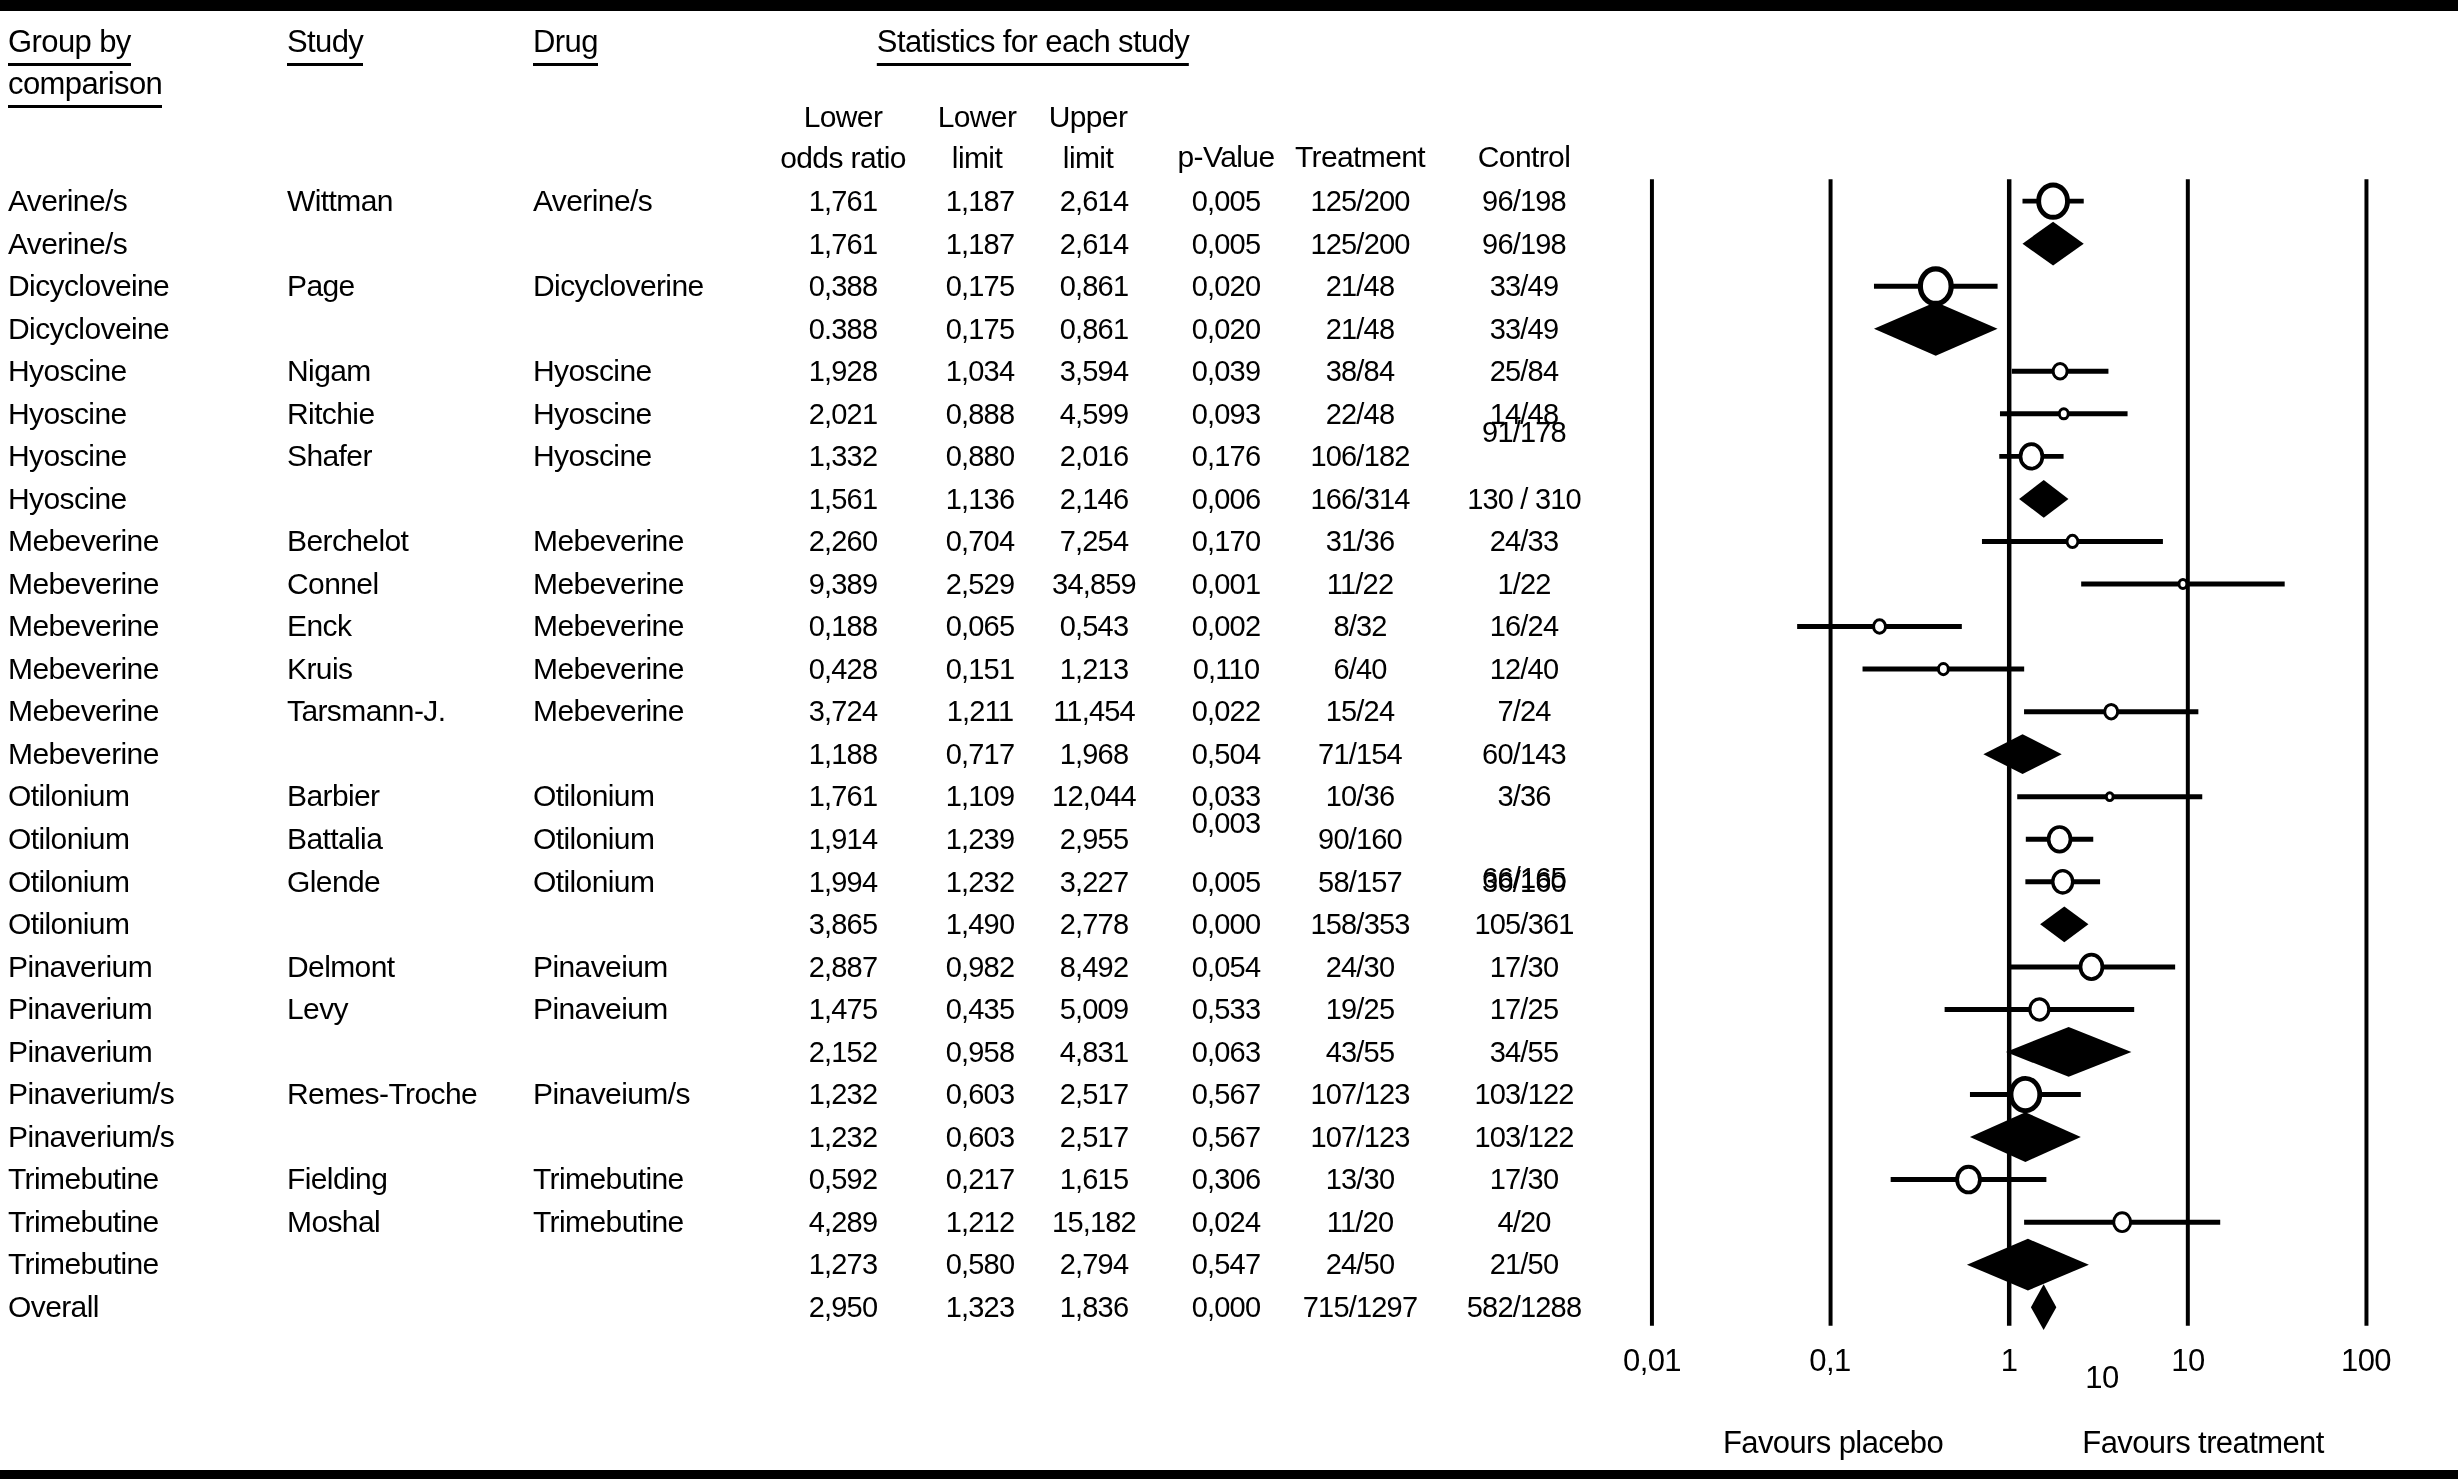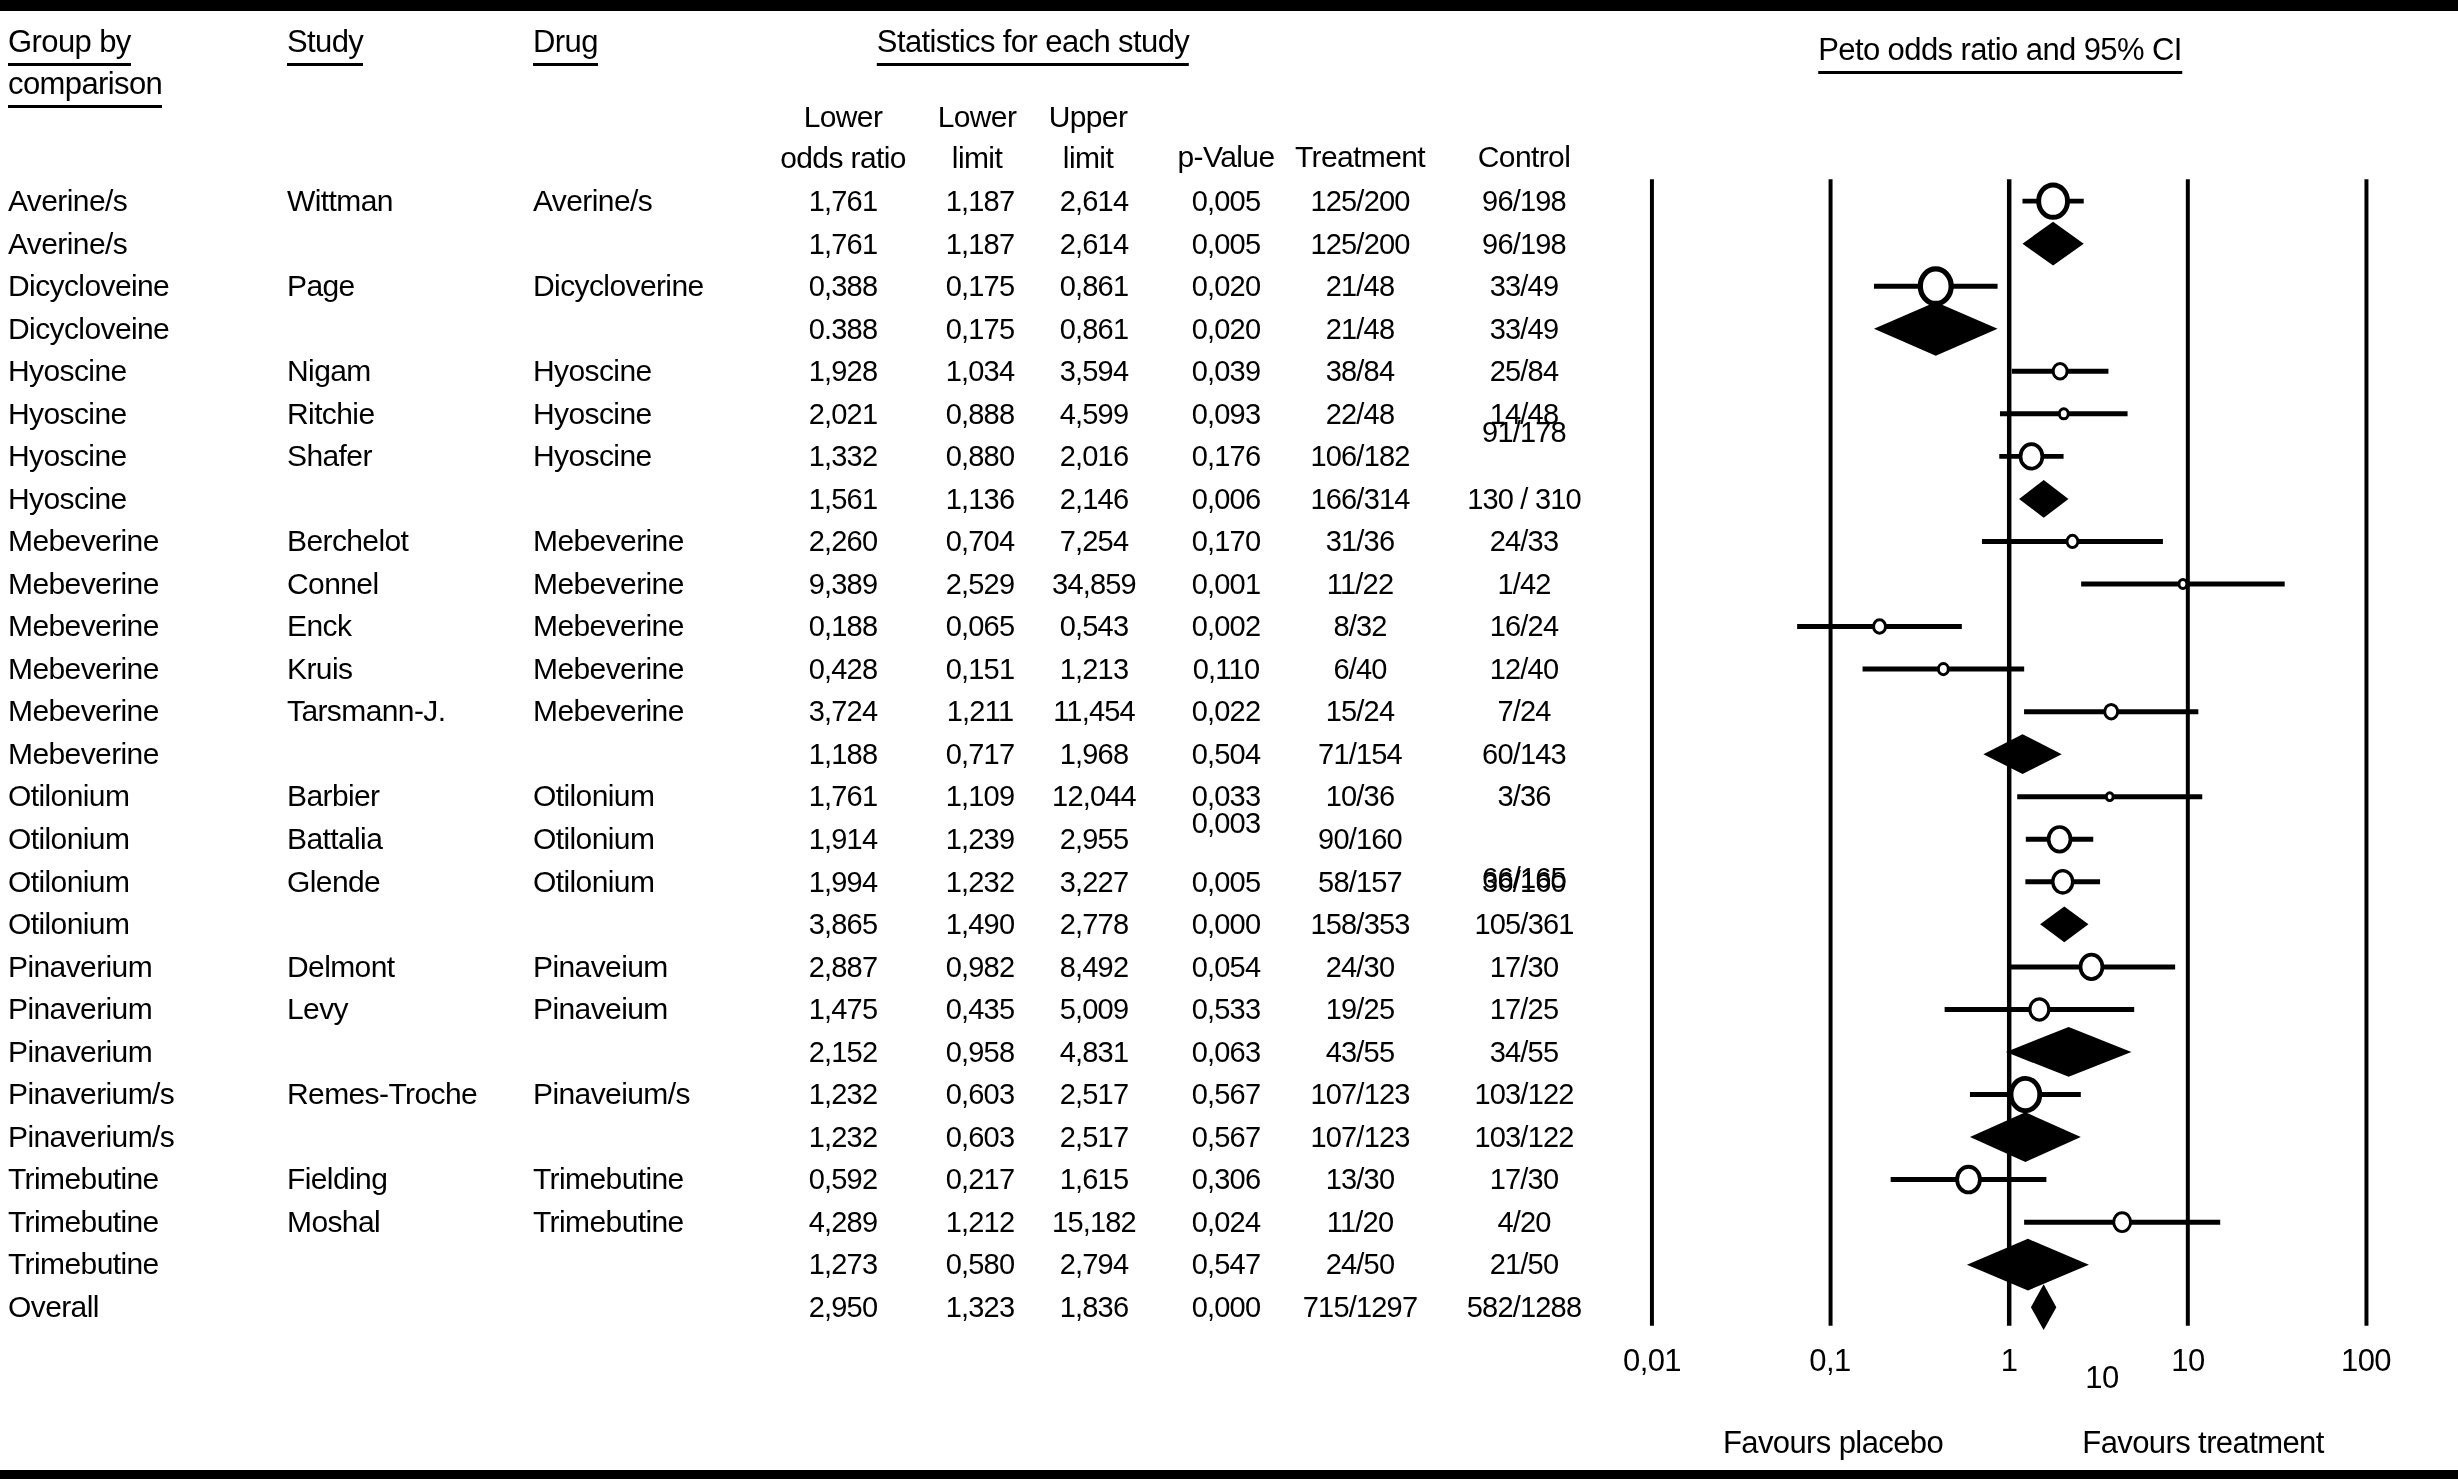--- a/index.html
+++ b/index.html
@@ -37,23 +37,20 @@
   </div>
   <div class="hline" style="left:287px; top:24px;">
     <span class="u">Study</span>
   </div>
   <div class="hline" style="left:533px; top:24px;">
     <span class="u">Drug</span>
   </div>
   <div class="hline ctr" style="left:1033px; top:24px;">
     <span class="u">Statistics for each study</span>
   </div>
-  <div class="hline ctr" style="left:2000px; top:32px;">
-    <span class="u">Peto odds ratio and 95% CI</span>
-  </div>
 
   <div class="sub2" style="left:843px; top:96px;">
     <span>Lower</span><br>
     <span>odds ratio</span>
   </div>
   <div class="sub2" style="left:977px; top:96px;">
     <span>Lower</span><br>
     <span>limit</span>
   </div>
   <div class="sub2" style="left:1088px; top:96px;">
@@ -160,21 +157,21 @@
       </div>
       <div>
         <div class="leftcell" style="left: 8px; top: 584px;">Mebeverine</div>
         <div class="leftcell" style="left: 287px; top: 584px;">Connel</div>
         <div class="leftcell" style="left: 533px; top: 584px;">Mebeverine</div>
         <div class="numcell" style="left: 843px; top: 584px;">9,389</div>
         <div class="numcell" style="left: 980px; top: 584px;">2,529</div>
         <div class="numcell" style="left: 1094px; top: 584px;">34,859</div>
         <div class="numcell" style="left: 1226px; top: 584px;">0,001</div>
         <div class="numcell" style="left: 1360px; top: 584px;">11/22</div>
-        <div class="numcell" style="left: 1524px; top: 584px;">1/42</div>
+        <div class="numcell" style="left: 1524px; top: 584px;">1/22</div>
       </div>
       <div>
         <div class="leftcell" style="left: 8px; top: 626px;">Mebeverine</div>
         <div class="leftcell" style="left: 287px; top: 626px;">Enck</div>
         <div class="leftcell" style="left: 533px; top: 626px;">Mebeverine</div>
         <div class="numcell" style="left: 843px; top: 626px;">0,188</div>
         <div class="numcell" style="left: 980px; top: 626px;">0,065</div>
         <div class="numcell" style="left: 1094px; top: 626px;">0,543</div>
         <div class="numcell" style="left: 1226px; top: 626px;">0,002</div>
         <div class="numcell" style="left: 1360px; top: 626px;">8/32</div>

